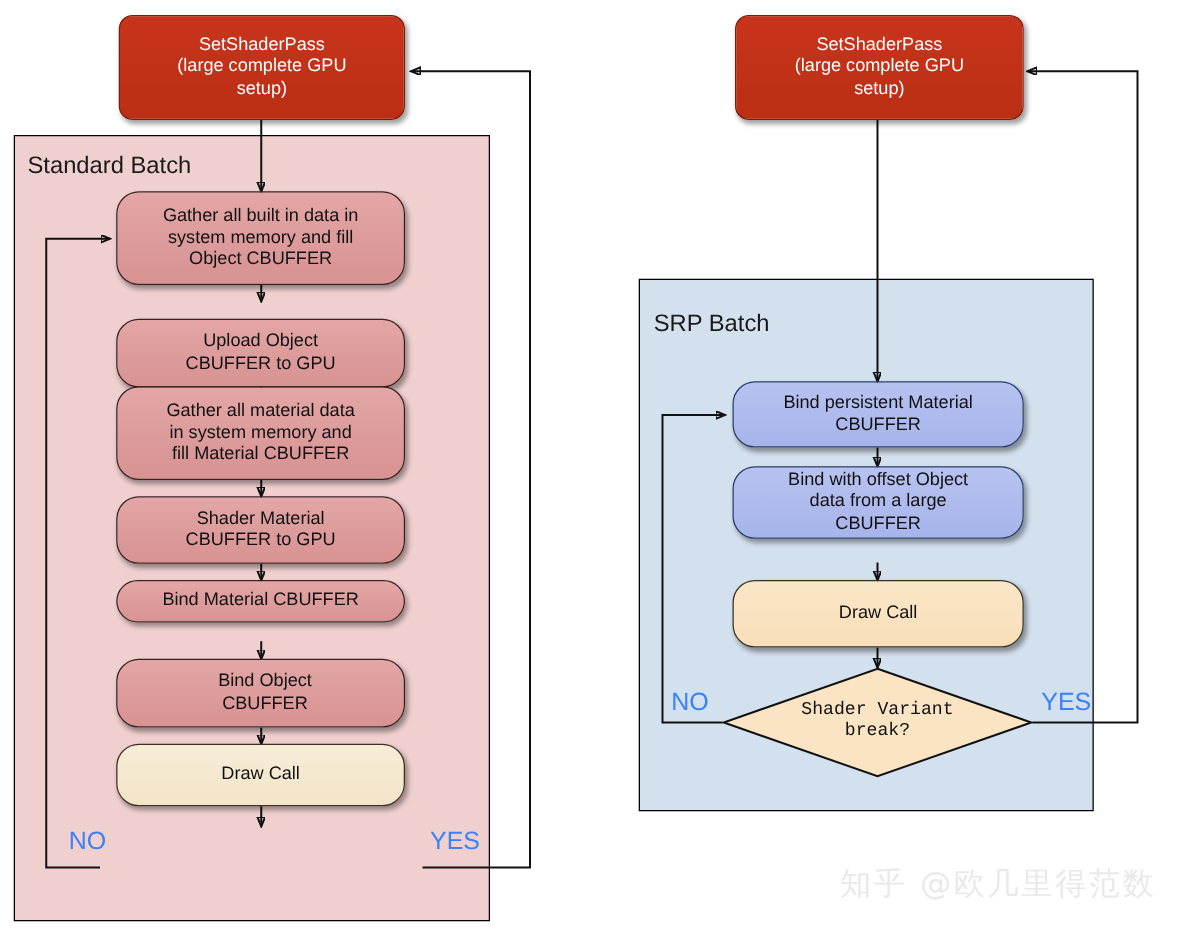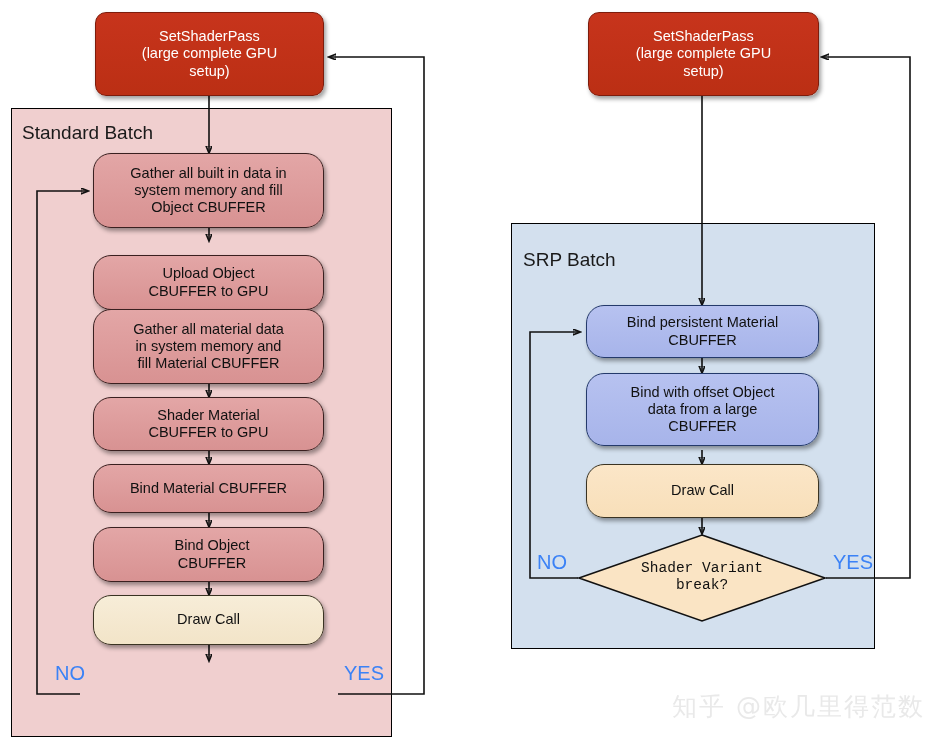--- a/index.html
+++ b/index.html
@@ -188,21 +188,21 @@
     </span>
   </div>
 
   <div class="node node-pink" style="left:93px; top:397px; width:231px; height:54px;">
     <span class="txt">
       <span>Shader Material</span><br>
       <span>CBUFFER to GPU</span>
     </span>
   </div>
 
-  <div class="node node-pink" style="left:93px; top:464px; width:231px; height:49px;">
+  <div class="node node-pink" style="left:93px; top:464px; width:231px; height:34px;">
     <span class="txt">
       <span>Bind Material CBUFFER</span>
     </span>
   </div>
 
   <div class="node node-pink" style="left:93px; top:527px; width:231px; height:55px;padding-left:13px;">
     <span class="txt">
       <span>Bind Object</span><br>
       <span>CBUFFER</span>
     </span>
@@ -226,21 +226,21 @@
     </span>
   </div>
 
   <div class="node node-blue" style="left:586px; top:305px; width:233px; height:53px;">
     <span class="txt">
       <span>Bind persistent Material</span><br>
       <span>CBUFFER</span>
     </span>
   </div>
 
-  <div class="node node-blue" style="left:586px; top:373px; width:233px; height:73px;text-align:center;">
+  <div class="node node-blue" style="left:586px; top:373px; width:233px; height:58px;text-align:center;">
     <span class="txt">
       <span>Bind with offset Object</span><br>
       <span>data from a large</span><br>
       <span>CBUFFER</span>
     </span>
   </div>
 
   <div class="node node-cream-dark" style="left:586px; top:464px; width:233px; height:54px;">
     <span class="txt">
       <span>Draw Call</span>

